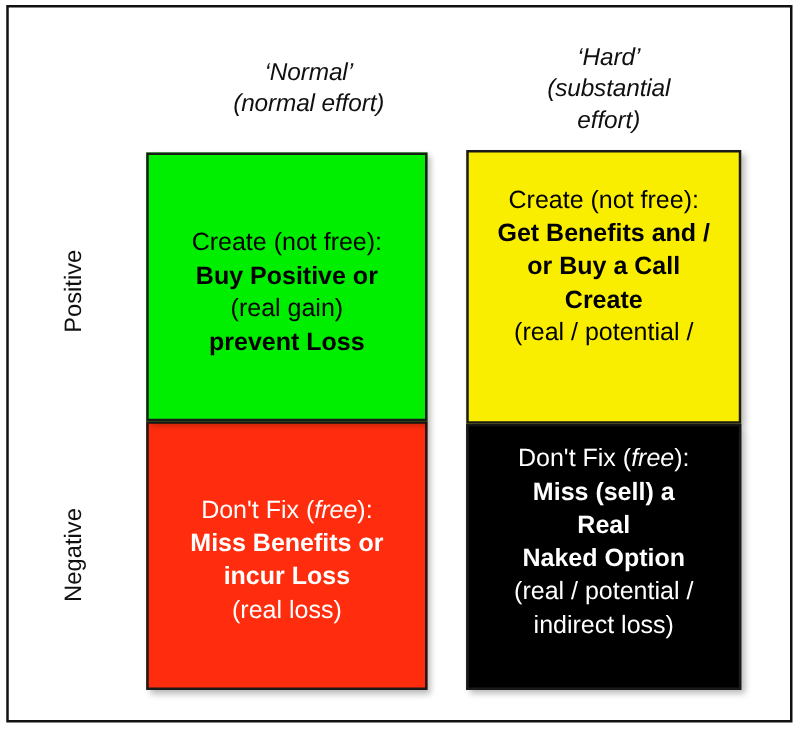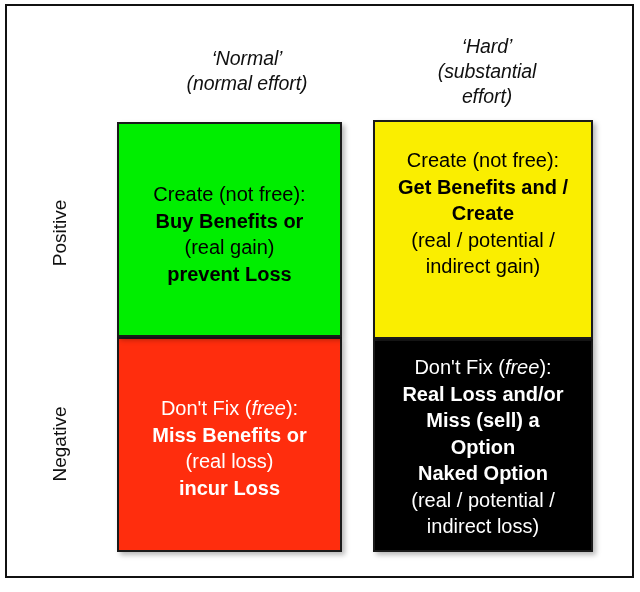--- a/index.html
+++ b/index.html
@@ -157,50 +157,49 @@
     <span class="hdr-line">(substantial</span>
     <span class="hdr-line">effort)</span>
   </div>
 
   <div class="row-label" id="row-label-positive">Positive</div>
   <div class="row-label" id="row-label-negative">Negative</div>
 
   <div class="quadrant" id="quadrant-normal-positive">
     <div class="q-text">
       <span class="q-line">Create (not free):</span>
-      <span class="q-line bold">Buy Benefits or</span>
+      <span class="q-line bold">Buy Positive or</span>
       <span class="q-line">(real gain)</span>
       <span class="q-line bold">prevent Loss</span>
     </div>
   </div>
 
   <div class="quadrant" id="quadrant-normal-negative">
     <div class="q-text">
       <span class="q-line"><span>Don't Fix (</span><i>free</i><span>):</span></span>
       <span class="q-line bold">Miss Benefits or</span>
+      <span class="q-line bold">incur Loss</span>
       <span class="q-line">(real loss)</span>
-      <span class="q-line bold">incur Loss</span>
     </div>
   </div>
 
   <div class="quadrant" id="quadrant-hard-positive">
     <div class="q-text">
       <span class="q-line">Create (not free):</span>
       <span class="q-line bold">Get Benefits and /</span>
+      <span class="q-line bold">or Buy a Call</span>
       <span class="q-line bold">Create</span>
       <span class="q-line">(real / potential /</span>
-      <span class="q-line">indirect gain)</span>
     </div>
   </div>
 
   <div class="quadrant" id="quadrant-hard-negative">
     <div class="q-text">
       <span class="q-line"><span>Don't Fix (</span><i>free</i><span>):</span></span>
-      <span class="q-line bold">Real Loss and/or</span>
       <span class="q-line bold">Miss (sell) a</span>
-      <span class="q-line bold">Option</span>
+      <span class="q-line bold">Real</span>
       <span class="q-line bold">Naked Option</span>
       <span class="q-line">(real / potential /</span>
       <span class="q-line">indirect loss)</span>
     </div>
   </div>
 
 </div>
 
 </body></html>

